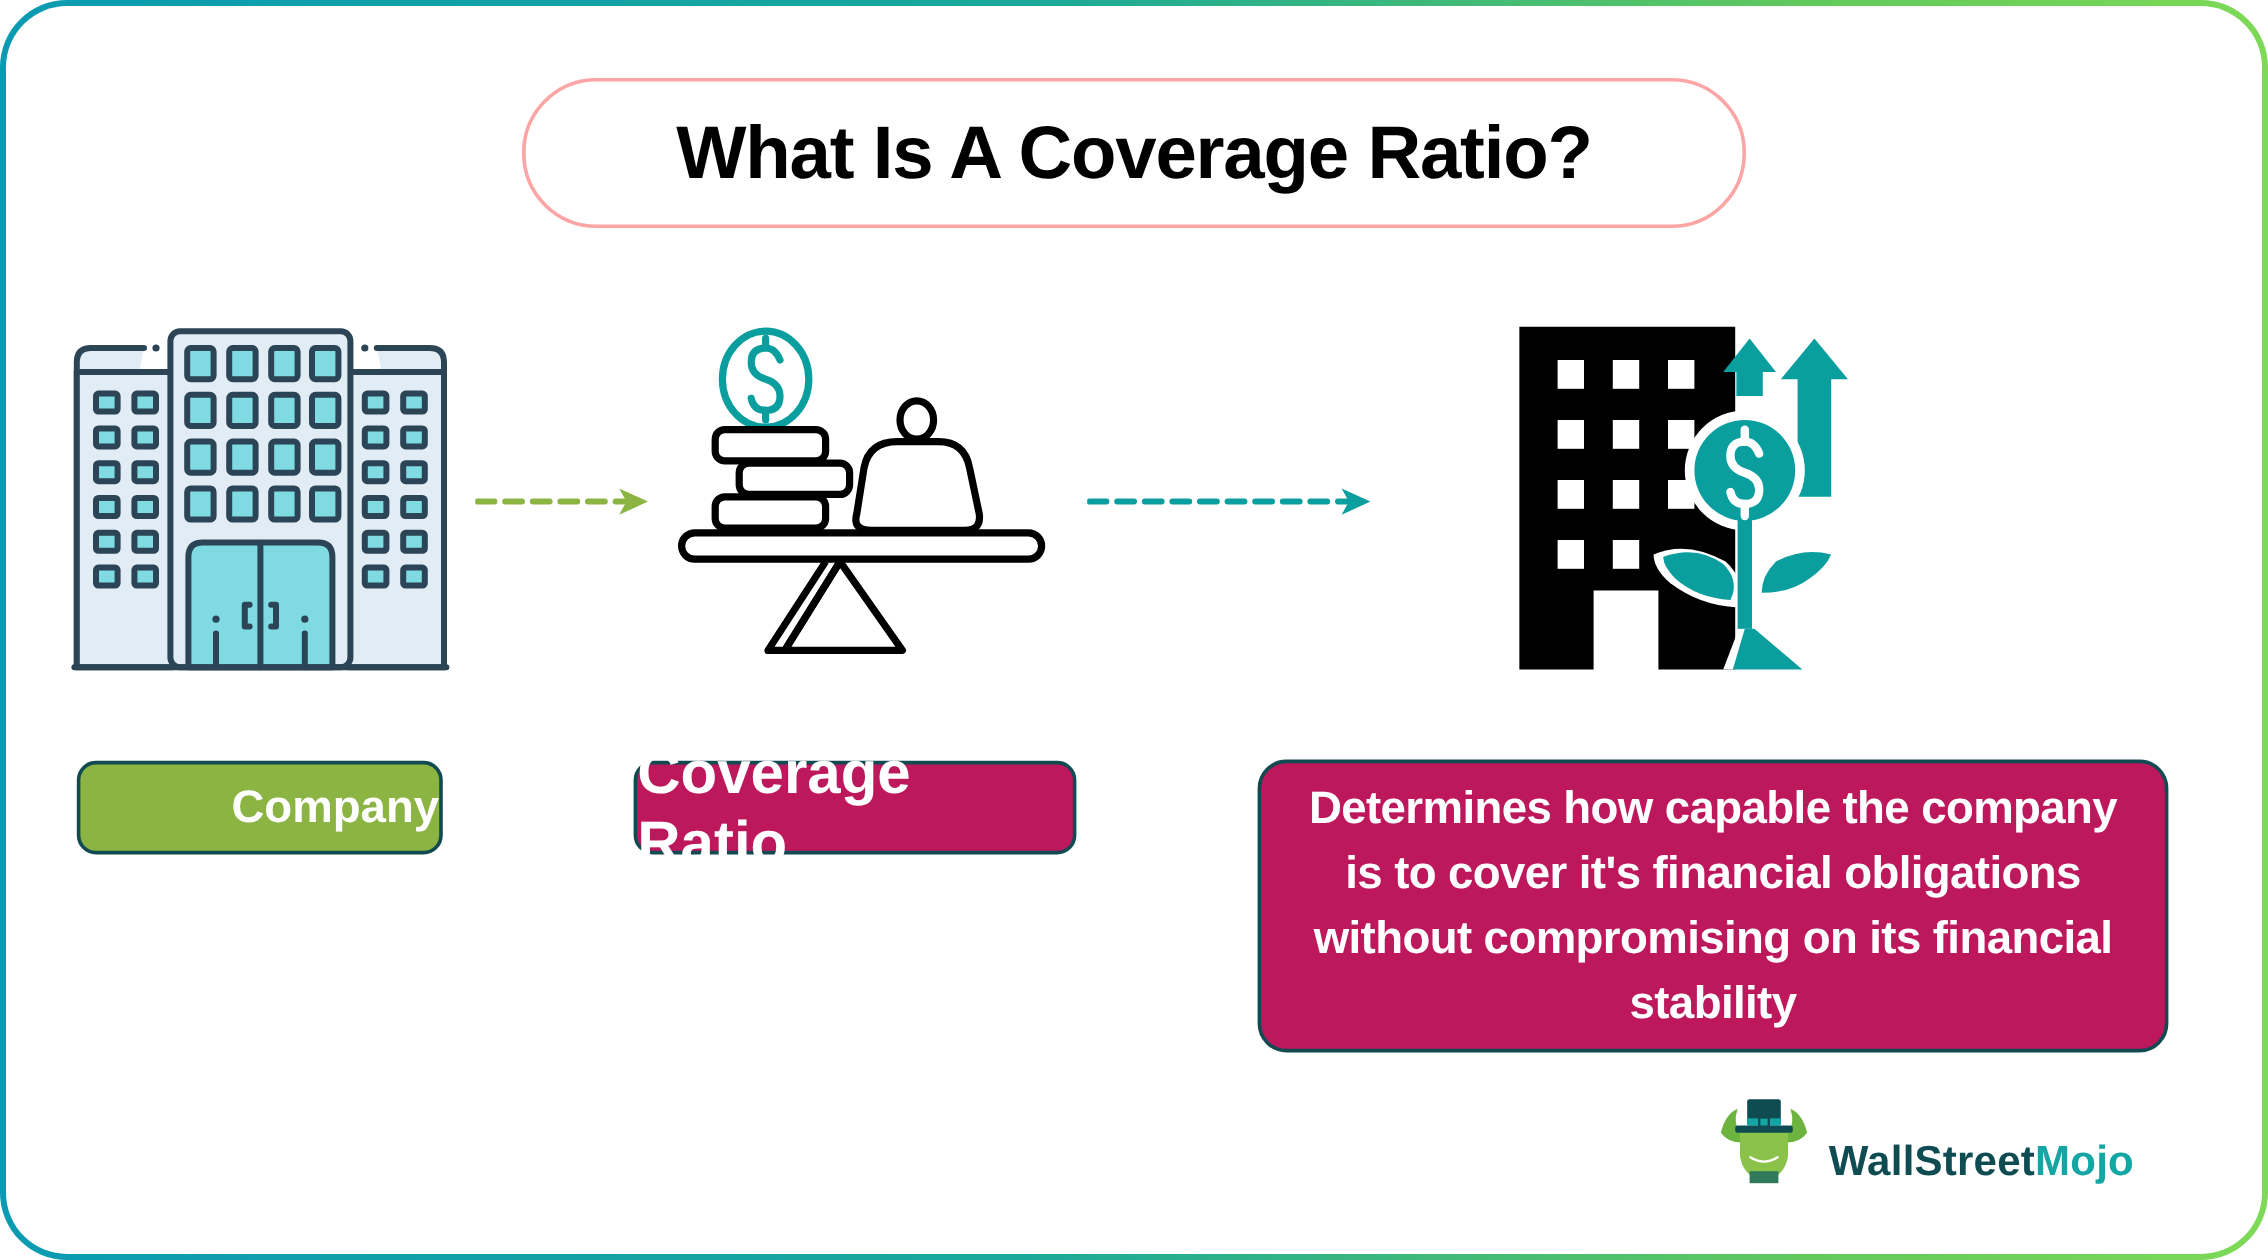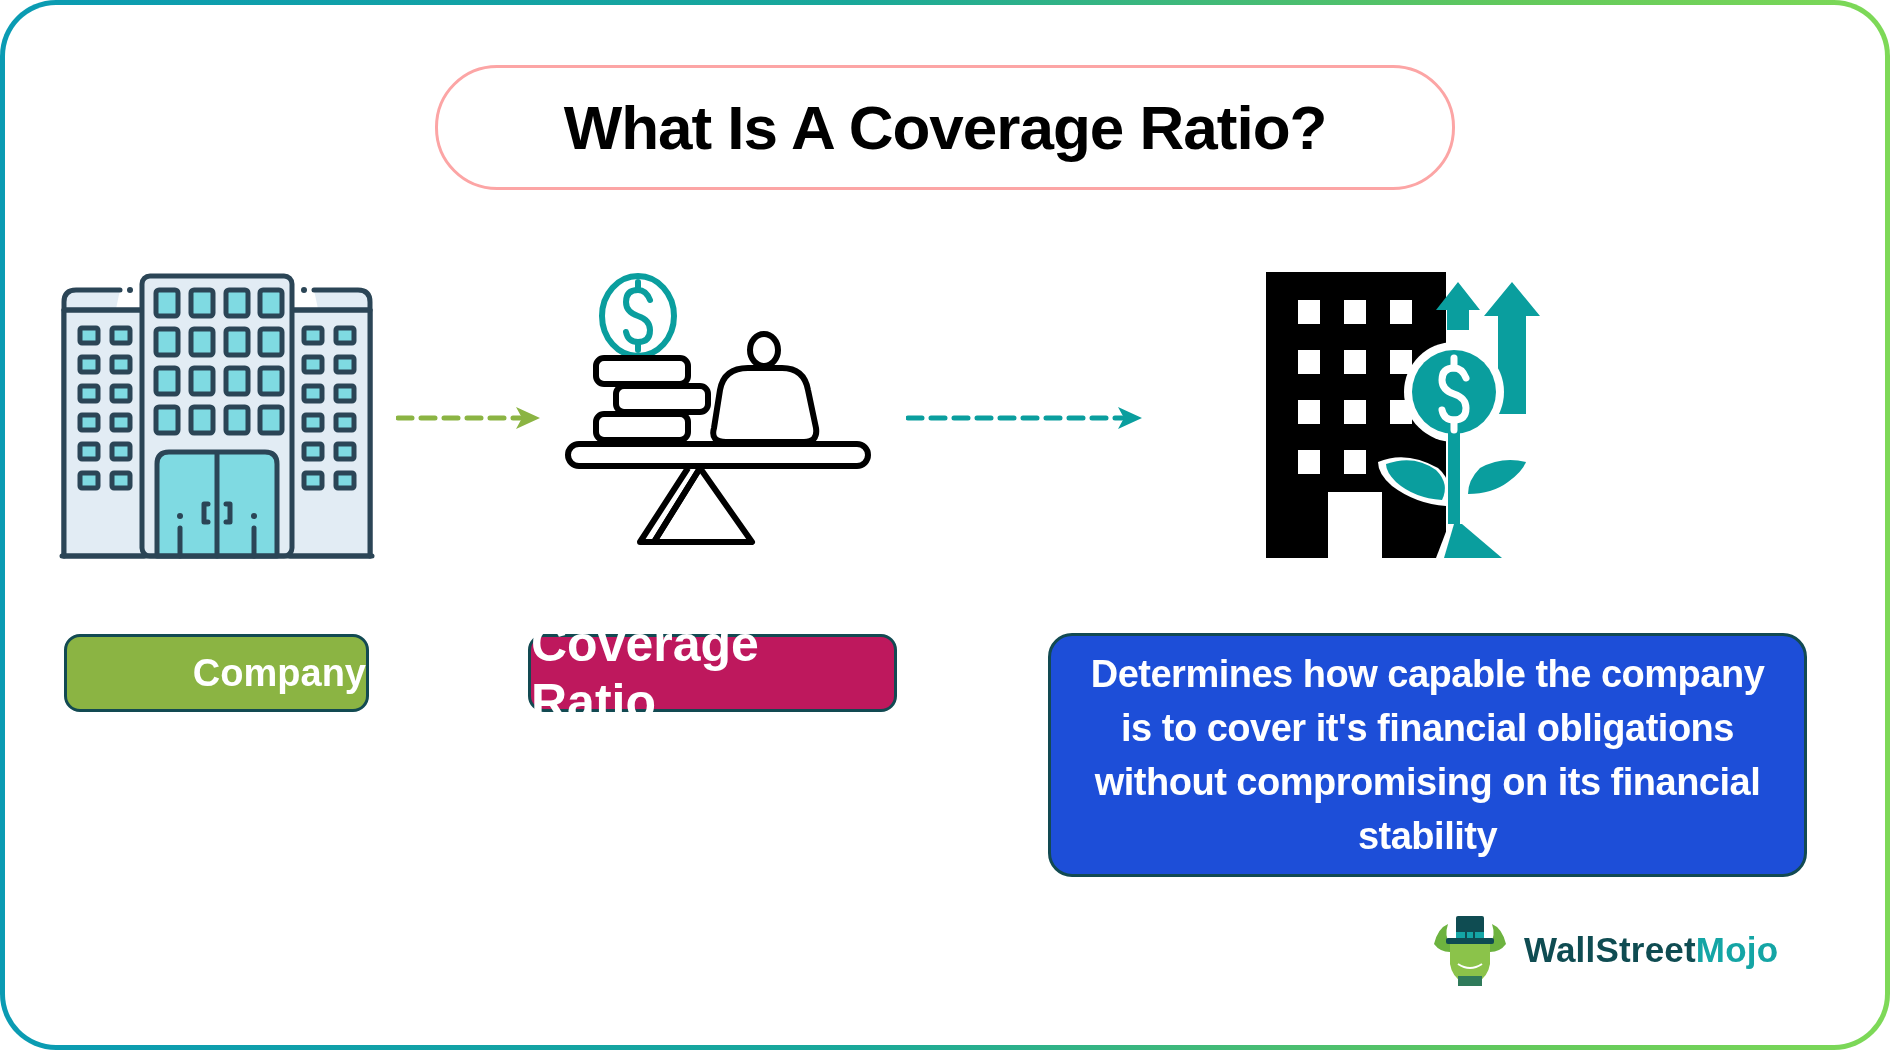--- a/index.html
+++ b/index.html
@@ -18,25 +18,25 @@
   .title-pill span { font-weight:700; font-size:62px; color:#000; letter-spacing:-1px; }
   .icon { position:absolute; }
   .label {
     position:absolute; box-sizing:border-box; border:3px solid #124a52; border-radius:16px;
     display:flex; align-items:center; justify-content:flex-end; color:#fff; font-weight:700;
   }
   .label-company { left:64px; top:634px; width:305px; height:78px; background:#8bb443; font-size:38px; }
   .label-ratio { left:528px; top:634px; width:369px; height:78px; background:#be185d; font-size:50px; }
   .desc {
     position:absolute; left:1048px; top:633px; width:759px; height:244px; box-sizing:border-box;
-    background:#1d4ed8; border:3px solid #124a52; border-radius:24px;
+    background:#be185d; border:3px solid #124a52; border-radius:24px;
     display:flex; align-items:center; justify-content:center; text-align:center;
     color:#fff; font-weight:700; font-size:38px; line-height:54px; padding:0 30px; letter-spacing:-0.5px;
   }
-  .logo { position:absolute; left:1430px; top:912px; height:76px; display:flex; align-items:center; gap:14px; }
+  .logo { position:absolute; left:1430px; top:912px; height:76px; display:flex; align-items:flex-end; gap:14px; }
   .logo-text { font-weight:700; font-size:35px; letter-spacing:0.2px; }
   .logo-text .a { color:#0f4c52; }
   .logo-text .b { color:#14a5a5; }
 </style>
 </head>
 <body>
 
 <div class="frame">
     <div class="frame-inner"></div>
   </div>

